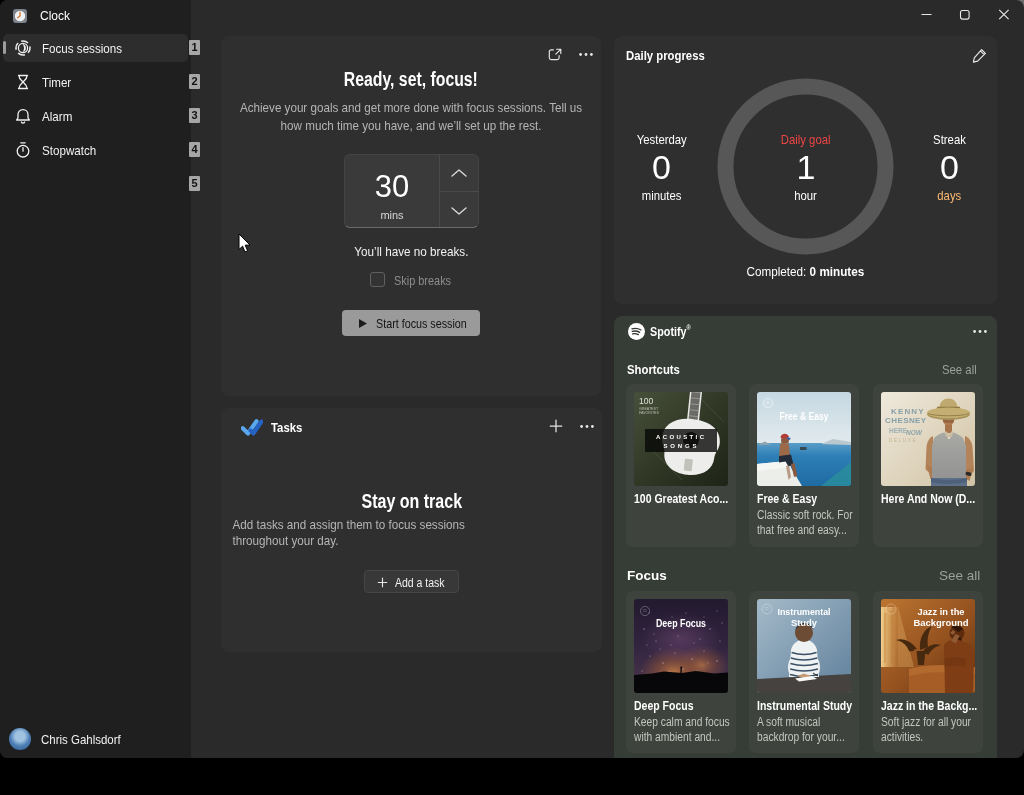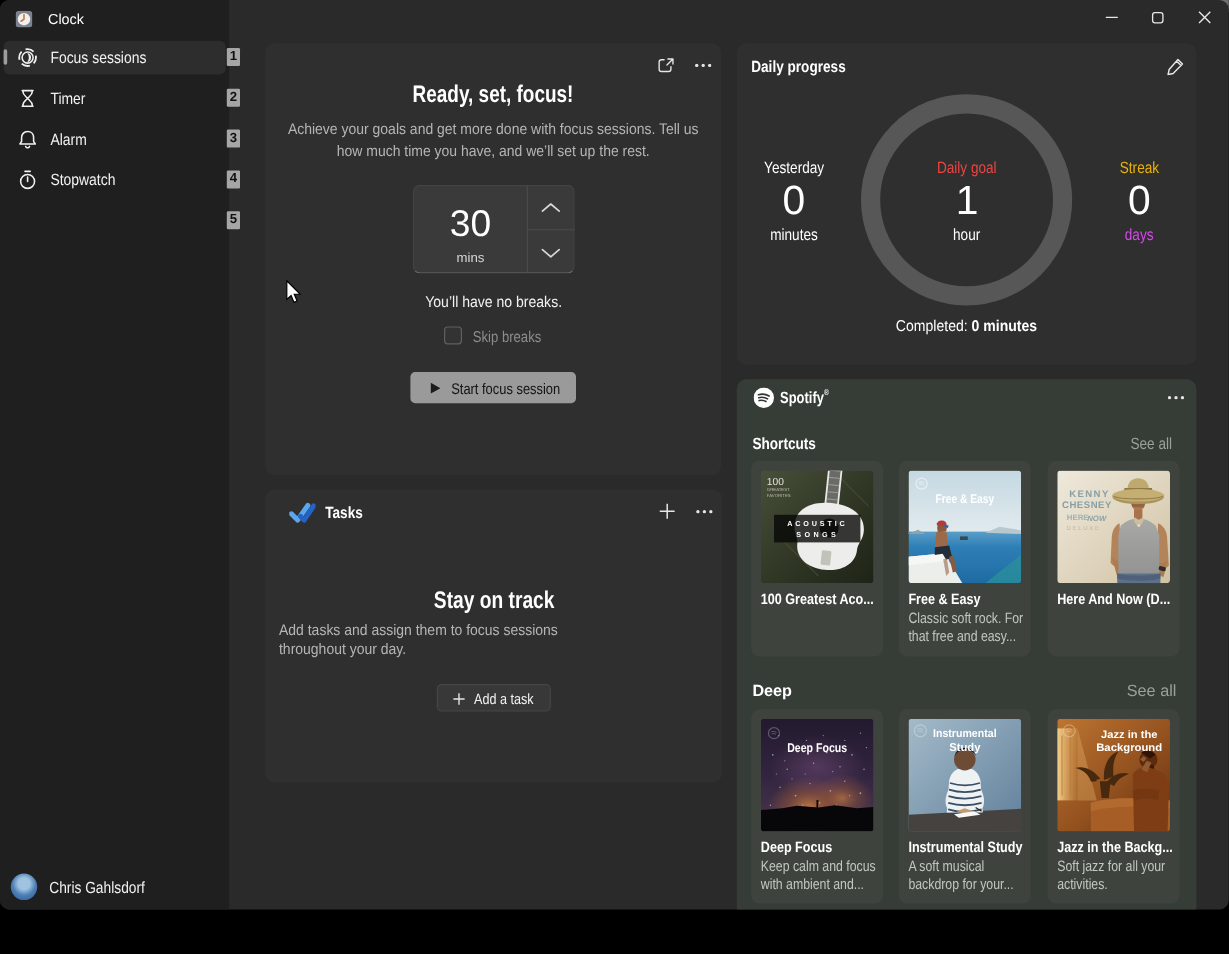--- a/index.html
+++ b/index.html
@@ -176,23 +176,23 @@
   </svg>
 
   <div class="abs" style="left:0px;top:96px;width:95px;text-align:center;font-size:13.5px;color:#fff;"><span class="cx" style="display:inline-block;">Yesterday</span></div>
   <div class="abs" style="left:0px;top:112px;width:95px;text-align:center;font-size:34px;color:#fff;">0</div>
   <div class="abs" style="left:0px;top:152px;width:95px;text-align:center;font-size:13.5px;color:#fff;"><span class="cx" style="display:inline-block;">minutes</span></div>
 
   <div class="abs" style="left:141px;top:96px;width:102px;text-align:center;font-size:13.5px;color:#ef4444;"><span class="cx" style="display:inline-block;">Daily goal</span></div>
   <div class="abs" style="left:141px;top:112px;width:102px;text-align:center;font-size:34px;color:#fff;">1</div>
   <div class="abs" style="left:141px;top:152px;width:102px;text-align:center;font-size:13.5px;color:#fff;"><span class="cx" style="display:inline-block;">hour</span></div>
 
-  <div class="abs" style="left:288px;top:96px;width:95px;text-align:center;font-size:13.5px;color:#eab308;"><span class="cx" style="display:inline-block;">Streak</span></div>
+  <div class="abs" style="left:288px;top:96px;width:95px;text-align:center;font-size:13.5px;color:#ffffff;"><span class="cx" style="display:inline-block;">Streak</span></div>
   <div class="abs" style="left:288px;top:112px;width:95px;text-align:center;font-size:34px;color:#fff;">0</div>
-  <div class="abs" style="left:288px;top:152px;width:95px;text-align:center;font-size:13.5px;color:#d946ef;"><span class="cx" style="display:inline-block;">days</span></div>
+  <div class="abs" style="left:288px;top:152px;width:95px;text-align:center;font-size:13.5px;color:#fdba74;"><span class="cx" style="display:inline-block;">days</span></div>
 
   <div class="abs" style="left:0;top:228px;width:383px;text-align:center;font-size:13px;color:#fff;"><span style="display:inline-block;transform:scaleX(0.90);white-space:nowrap;">Completed: <b>0 minutes</b></span></div>
 </div>
 
 <div class="card" style="left:614px;top:316px;width:383px;height:448px;background:#363c36;">
   <svg class="abs" style="left:14px;top:7px" width="17" height="17" viewBox="0 0 17 17">
     <circle cx="8.5" cy="8.5" r="8.5" fill="#fff"></circle>
     <path d="M4 5.9 c3.2 -.9 6.3 -.5 8.9 1.1 M4.3 8.4 c2.7 -.7 5.2 -.3 7.3 1 M4.6 10.8 c2.1 -.5 4 -.2 5.7 .8" fill="none" stroke="#30352f" stroke-width="1.35" stroke-linecap="round"></path>
   </svg>
   <div class="abs" style="left:36px;top:8px;font-size:13.5px;font-weight:bold;color:#fff;transform:scaleX(0.8);transform-origin:0 50%;white-space:nowrap;">Spotify<span style="font-size:7px;vertical-align:top;">®</span></div>
@@ -318,21 +318,21 @@
           <path d="M56 15.5 h23" stroke="#8f7a44" stroke-width="1.6"></path>
           <ellipse cx="67.5" cy="22" rx="21.5" ry="6" fill="#a9945c"></ellipse>
           <ellipse cx="67.5" cy="20.8" rx="21.5" ry="5.2" fill="#c4ae72"></ellipse>
           <path d="M47 21.5 c6 3 35 3 41 0" stroke="#93804a" stroke-width="1" fill="none"></path>
         </g>
       </svg>
     </div>
     <div class="tiletitle">Here And Now (D...</div>
   </div>
 
-  <div class="shead" style="left:13px;top:252px;">Deep</div>
+  <div class="shead" style="left:13px;top:252px;">Focus</div>
   <div class="seeall" style="left:325px;top:252px;">See all</div>
 
   <div class="tile" style="left:12px;top:275px;height:162px;">
     <div class="tileart" id="art-deep">
       <svg width="94" height="94" viewBox="0 0 94 94">
         <defs>
           <linearGradient id="dfbg" x1="0" y1="0" x2="0" y2="1">
             <stop offset="0" stop-color="#221a2e"></stop>
                 <stop offset=".5" stop-color="#322440"></stop>
                 <stop offset=".8" stop-color="#433048"></stop>

